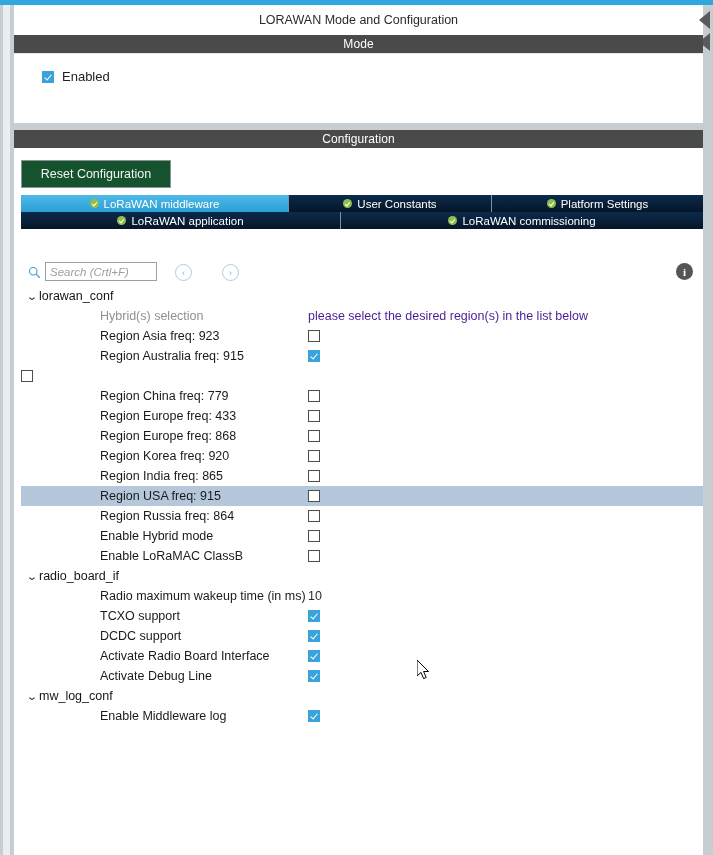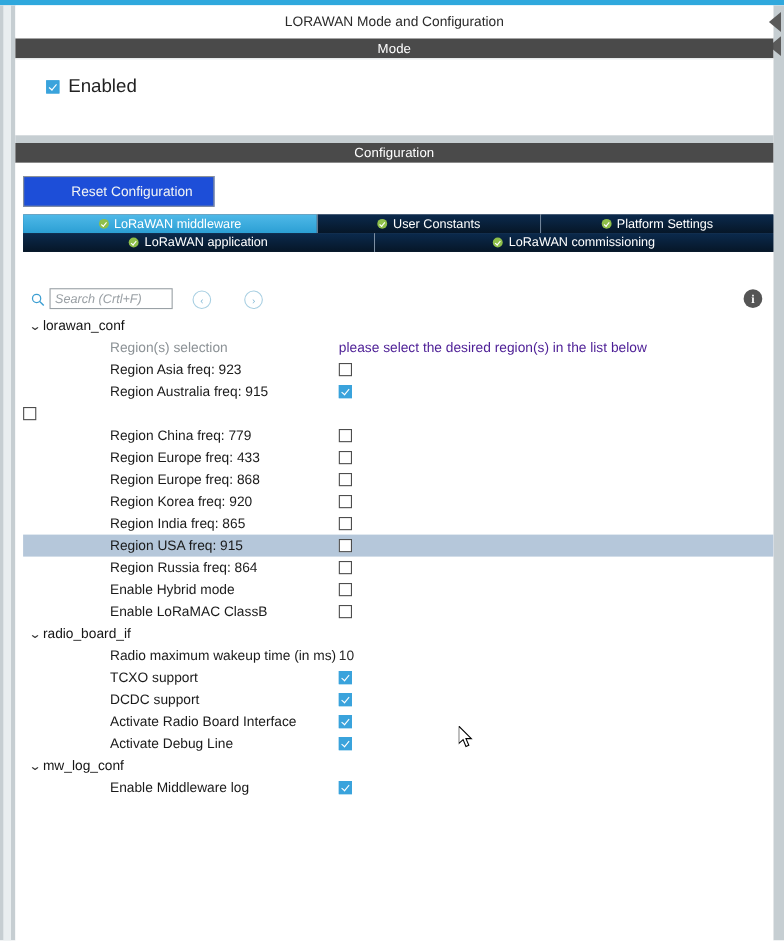--- a/index.html
+++ b/index.html
@@ -119,21 +119,21 @@
     background: #e4e8ea;
   }
   .enabled-row {
     position: absolute;
     left: 28px; top: 16px;
     display: flex;
     align-items: center;
     gap: 8px;
   }
   .enabled-label {
-    font-size: 17px;
+    font-size: 13px;
     color: #222;
   }
   .gap-strip {
     position: absolute;
     left: 14px; top: 118px;
     width: 689px; height: 7px;
     background: #c6ced2;
   }
 
   
@@ -166,29 +166,28 @@
     left: 14px; top: 143px;
     width: 689px;
     height: 707px;
     background: #ffffff;
   }
 
   .reset-btn {
     position: absolute;
     left: 7px; top: 12px;
     width: 148px; height: 26px;
-    background: #1d4ed8;
+    background: #14532d;
     border: 1px solid #8d9398;
     color: #f2f4f5;
     font-size: 12.5px;
     display: flex;
     align-items: center;
     justify-content: center;
     cursor: default;
-    padding-left: 24px;
   }
 
   
   .tabs-row {
     position: absolute;
     left: 7px;
     width: 682px;
     height: 17px;
     display: flex;
     background: #0c2340;
@@ -439,21 +438,21 @@
       <div class="nav-circle next">›</div>
       <div class="info-icon">i</div>
     </div>
 
     <div class="tree" id="param-tree">
         <div class="tree-group">
           <span class="chev">⌄</span>
           <span>lorawan_conf</span>
         </div>
         <div class="tree-row muted">
-          <span class="lbl">Region(s) selection</span>
+          <span class="lbl">Hybrid(s) selection</span>
           <span class="val">please select the desired region(s) in the list below</span>
         </div>
         <div class="tree-row">
           <span class="lbl">Region Asia freq: 923</span>
           <span class="val">
             <span class="cb"></span>
           </span>
         </div>
         <div class="tree-row">
           <span class="lbl">Region Australia freq: 915</span>

